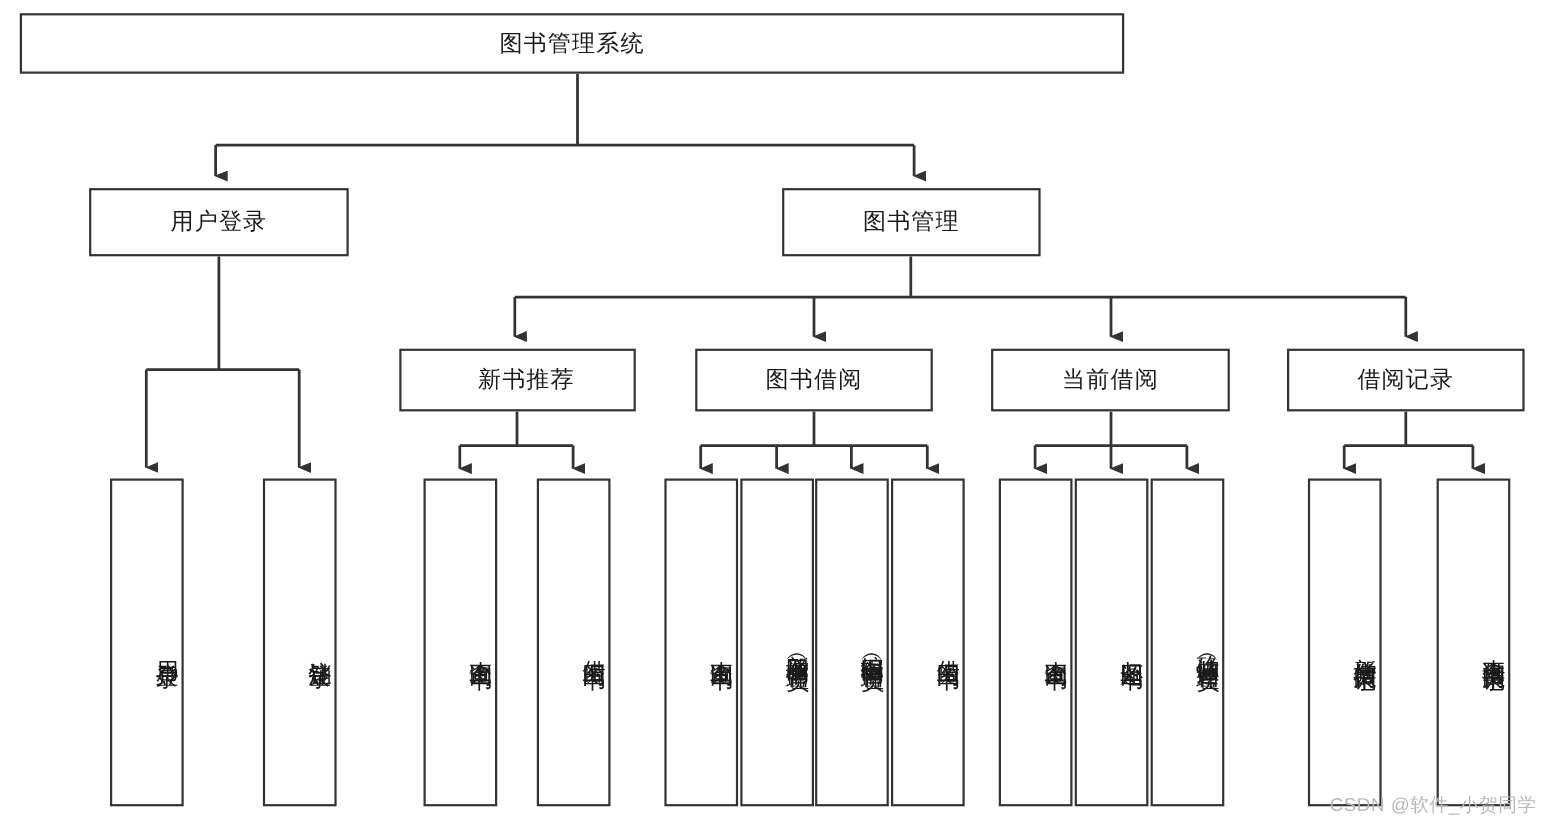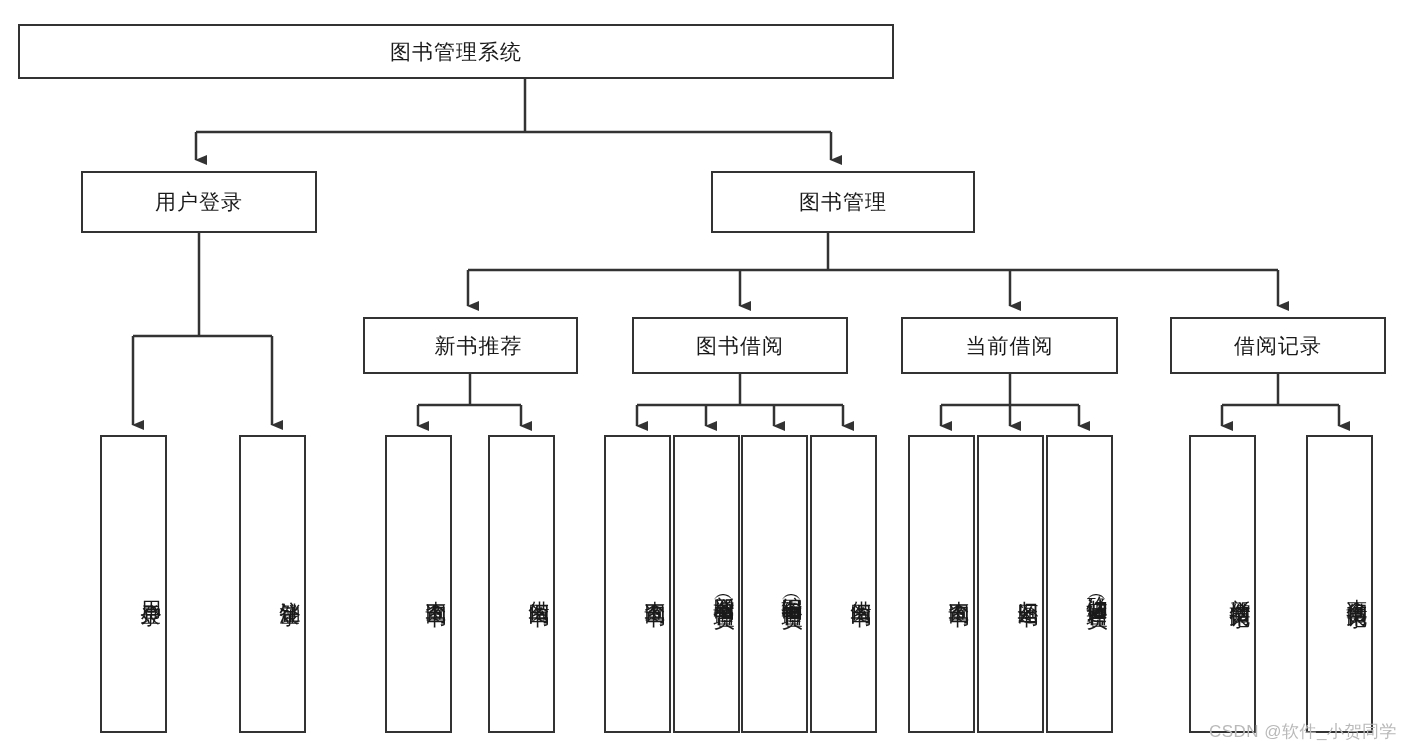--- a/index.html
+++ b/index.html
@@ -115,29 +115,29 @@
       <path d="M 1010 405 L 1010 426" marker-end="url(#arrow)"></path>
       <path d="M 1079 405 L 1079 426" marker-end="url(#arrow)"></path>
 
       <path d="M 1278 374 L 1278 405"></path>
       <path d="M 1222 405 L 1339 405"></path>
       <path d="M 1222 405 L 1222 426" marker-end="url(#arrow)"></path>
       <path d="M 1339 405 L 1339 426" marker-end="url(#arrow)"></path>
     </g>
   </svg>
 
-  <div class="node horiz" style="left:18px; top:24px; width:876px; height:55px;">
+  <div class="node horiz" style="left:18px; top:12px; width:1004px; height:55px;">
     <span>图书管理系统</span>
   </div>
 
   <div class="node horiz" style="left:81px; top:171px; width:236px; height:62px;">
     <span>用户登录</span>
   </div>
 
-  <div class="node horiz" style="left:711px; top:171px; width:264px; height:62px;">
+  <div class="node horiz" style="left:711px; top:171px; width:235px; height:62px;">
     <span>图书管理</span>
   </div>
 
   <div class="node horiz" style="left:363px; top:317px; width:215px; height:57px;padding-left:16px;">
     <span>新书推荐</span>
   </div>
 
   <div class="node horiz" style="left:632px; top:317px; width:216px; height:57px;align-items:center;">
     <span>图书借阅</span>
   </div>

